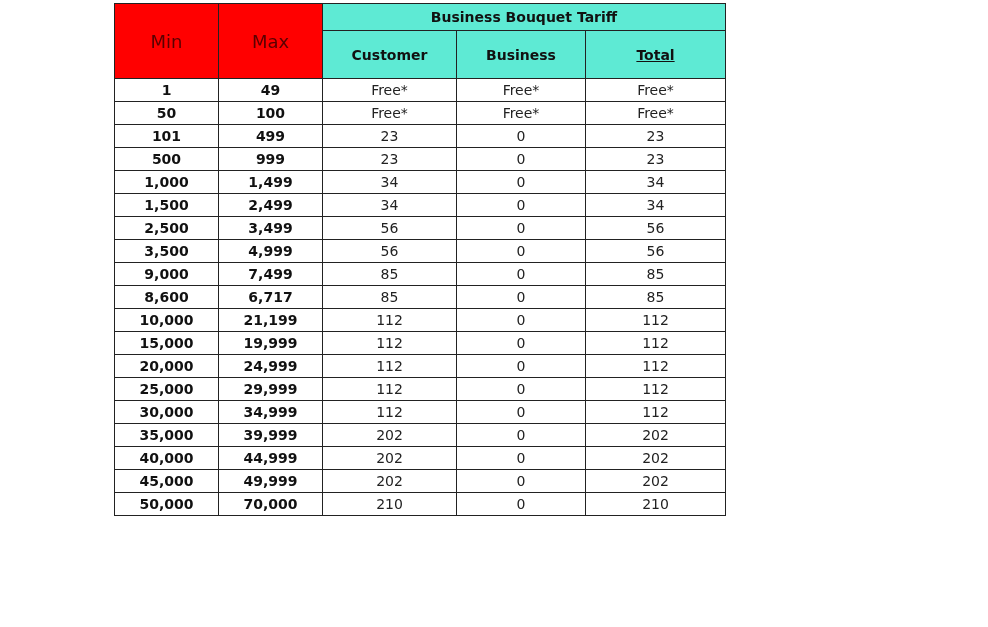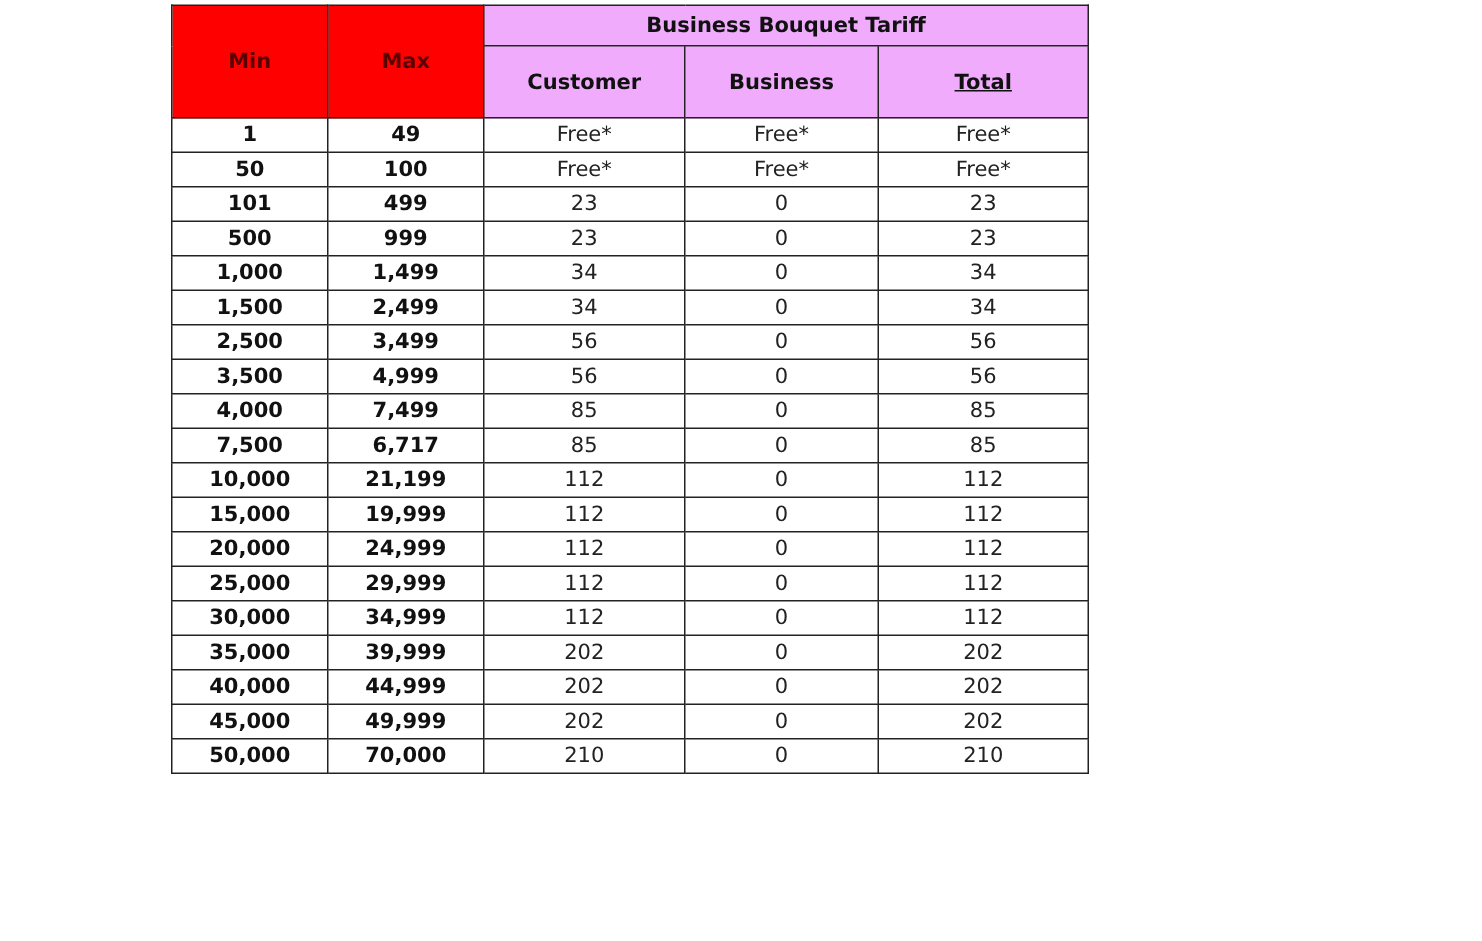--- a/index.html
+++ b/index.html
@@ -8,22 +8,22 @@
     position: absolute; left: 114px; top: 3px;
     border-collapse: collapse;
     font-family: "DejaVu Sans", "Liberation Sans", sans-serif;
     color: #111;
   }
   table.tariff td, table.tariff th {
     border: 1.5px solid #222;
     text-align: center;
     padding: 0;
   }
-  .red { background: #ff0000; color: #5a0000; font-weight: bold; font-size: 14px; }
-  .green { background: #f0abfc; color: #111; font-weight: bold; font-size: 14px; }
+  .red { background: #ff0000; color: #5a0000; font-weight: normal; font-size: 18px; }
+  .green { background: #5eead4; color: #111; font-weight: bold; font-size: 14px; }
   .grp { height: 27px; }
   .sub { height: 48px; border-radius: 17px; }
   .c1 { width: 103px; } .c2 { width: 103px; } .c3 { width: 133px; } .c4 { width: 128px; } .c5 { width: 139px; text-decoration: underline; }
   td.b { font-weight: bold; font-size: 14px; padding-top: 5px; }
   td.n { font-size: 14px; color: #222; padding-bottom: 4px; }
   tr.row td { height: 22px; }
 </style>
 </head>
 <body>
 
@@ -91,28 +91,28 @@
         <td class="n">56</td>
       </tr>
       <tr class="row">
         <td class="b">3,500</td>
         <td class="b">4,999</td>
         <td class="n">56</td>
         <td class="n">0</td>
         <td class="n">56</td>
       </tr>
       <tr class="row">
-        <td class="b">4,000</td>
+        <td class="b">9,000</td>
         <td class="b">7,499</td>
         <td class="n">85</td>
         <td class="n">0</td>
         <td class="n">85</td>
       </tr>
       <tr class="row">
-        <td class="b">7,500</td>
+        <td class="b">8,600</td>
         <td class="b">6,717</td>
         <td class="n">85</td>
         <td class="n">0</td>
         <td class="n">85</td>
       </tr>
       <tr class="row">
         <td class="b">10,000</td>
         <td class="b">21,199</td>
         <td class="n">112</td>
         <td class="n">0</td>

